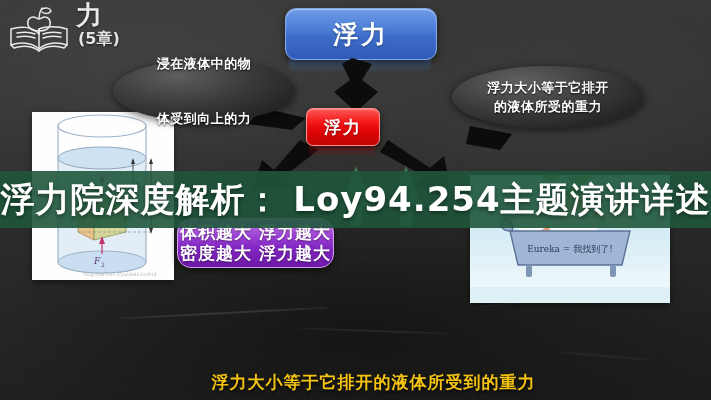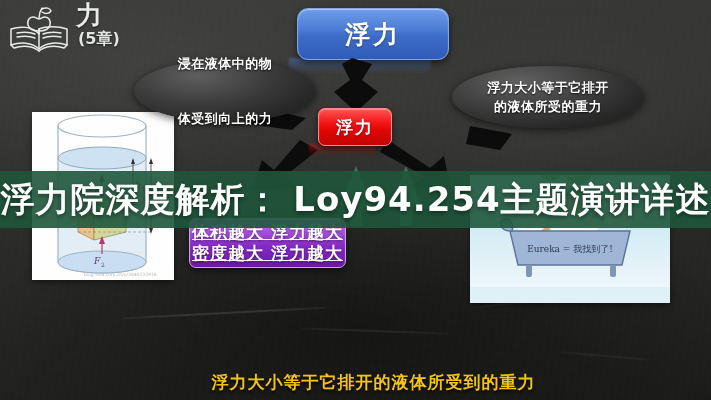--- a/index.html
+++ b/index.html
@@ -32,21 +32,21 @@
     text-shadow:0 1px 2px rgba(0,0,0,.6);
   }
   .chapter-sub{
     position:absolute;left:78px;top:32px;color:#e2e6e3;
     font-weight:bold;font-size:16px;line-height:13px;
     text-shadow:0 1px 2px rgba(0,0,0,.6);
   }
   
   .node{
     position:absolute;display:flex;align-items:center;justify-content:center;
-    color:#fff;font-weight:bold;text-align:center;margin-left:12px;
+    color:#fff;font-weight:bold;text-align:center;
   }
   .node-blue{
     left:285px;top:8px;width:150px;height:50px;border-radius:11px;
     font-size:25px;letter-spacing:3px;
     background:linear-gradient(180deg,#6f9ce8 0%,#4a7cd6 42%,#3d6cc8 55%,#2f5cb8 100%);
     border:1px solid #7ba6ea;
     box-shadow:0 3px 7px rgba(0,0,0,.55), inset 0 1px 1px rgba(255,255,255,.5);
     text-shadow:0 1px 2px rgba(0,0,0,.35);
   }
   .node-blue-refl{
@@ -62,40 +62,39 @@
     box-shadow:0 3px 6px rgba(0,0,0,.6), inset 0 1px 1px rgba(255,255,255,.35);
     text-shadow:0 1px 2px rgba(0,0,0,.4);
     z-index:6;
   }
   .node-red-refl{
     position:absolute;left:309px;top:144px;width:66px;height:12px;
     background:linear-gradient(180deg,rgba(214,20,20,.5),rgba(214,20,20,0));
     filter:blur(1px);z-index:5;
   }
   .node-purple{
-    left:177px;top:218px;width:155px;height:48px;border-radius:7px;
+    left:177px;top:218px;width:155px;height:48px;border-radius:14px;
     flex-direction:column;line-height:21px;font-size:17px;letter-spacing:1px;
     background:linear-gradient(180deg,#c07ae6 0%,#9b3fd4 38%,#8428c4 58%,#6d17a8 100%);
     border:1px solid #d49bf0;
     box-shadow:0 3px 7px rgba(0,0,0,.55), inset 0 1px 1px rgba(255,255,255,.35);
     text-shadow:0 1px 2px rgba(0,0,0,.45);
     z-index:6;
-    text-decoration:underline;
   }
   .node-purple span{display:block;white-space:nowrap;}
   
   .bubble{
     position:absolute;display:flex;flex-direction:column;align-items:center;
     justify-content:center;color:#fff;font-weight:bold;font-size:13px;line-height:19px;
     border-radius:50%;letter-spacing:.5px;z-index:7;
     text-shadow:0 1px 2px rgba(0,0,0,.8);
   }
   .bubble span{display:block;white-space:nowrap;}
   .bubble-left{
-    left:134px;top:60px;width:182px;height:62px;
+    left:113px;top:60px;width:182px;height:62px;
     background:radial-gradient(ellipse at 35% 25%, #5e5e5e 0%, #3a3a3a 45%, #161616 100%);
     box-shadow:0 2px 8px rgba(0,0,0,.6);
     gap:36px;
   }
   .bubble-right{
     left:452px;top:66px;width:192px;height:62px;
     background:radial-gradient(ellipse at 35% 25%, #616161 0%, #3c3c3c 45%, #141414 100%);
     box-shadow:0 2px 8px rgba(0,0,0,.6);
   }
   

